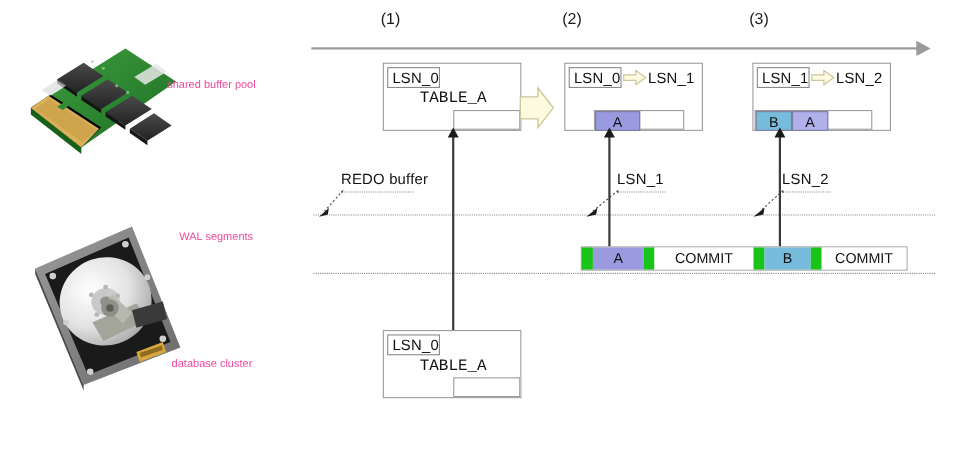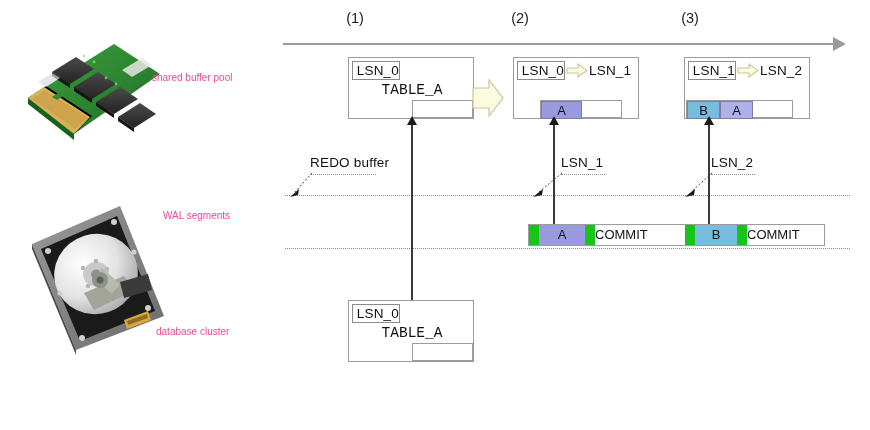--- a/index.html
+++ b/index.html
@@ -119,20 +119,21 @@
     color: #111;
     text-align: center;
     white-space: nowrap;
   }
   .wal-green { background: #17c417; }
   .wal-commit {
     background: #ffffff;
     font-family: "Liberation Sans", sans-serif;
     font-size: 13px;
     color: #111;
+    text-align: center;
   }
 
   
   .callout-text {
     font-family: "Liberation Sans", sans-serif;
     font-size: 13.5px;
     color: #111;
     white-space: nowrap;
     letter-spacing: 0.2px;
   }

